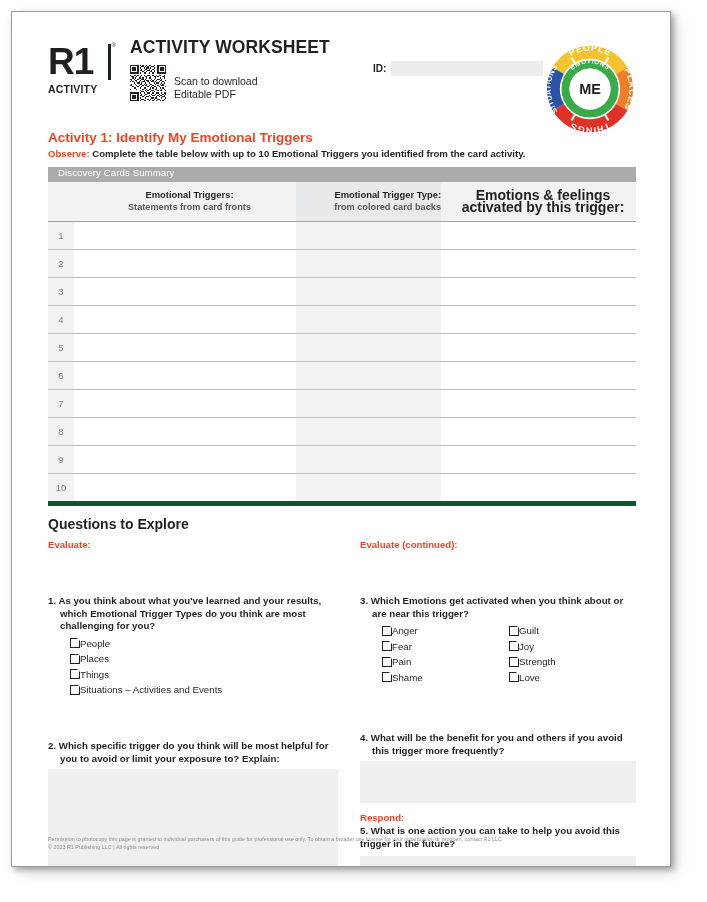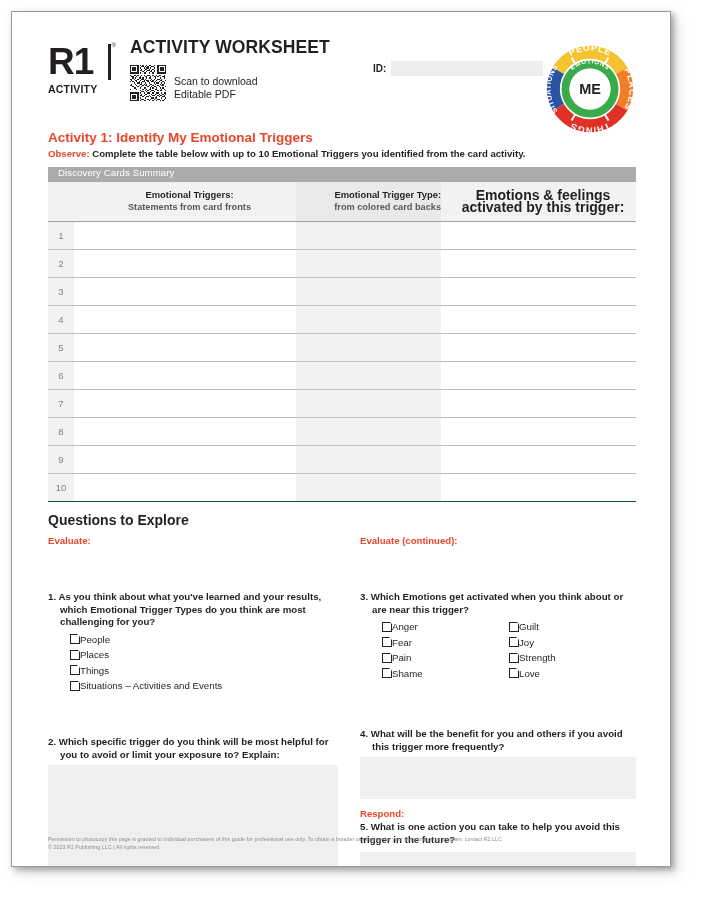--- a/index.html
+++ b/index.html
@@ -210,21 +210,21 @@
     padding: 0;
   }
   .grid tbody td.num {
     background: #f2f2f3;
     text-align: center;
     font-size: 9.6px;
     color: #808285;
     vertical-align: middle;
   }
   .grid tbody td.type { background: #f2f2f3; }
-  .grid tbody tr:last-child td { border-bottom: 1px solid #14532d; }
+  .grid tbody tr:last-child td { border-bottom: 5px solid #14532d; }
 
   
   .q-head {
     font-family: "Liberation Sans", sans-serif;
     font-weight: bold;
     font-size: 14px;
     color: #231f20;
     margin: 10px 0 7px 0;
   }
 

